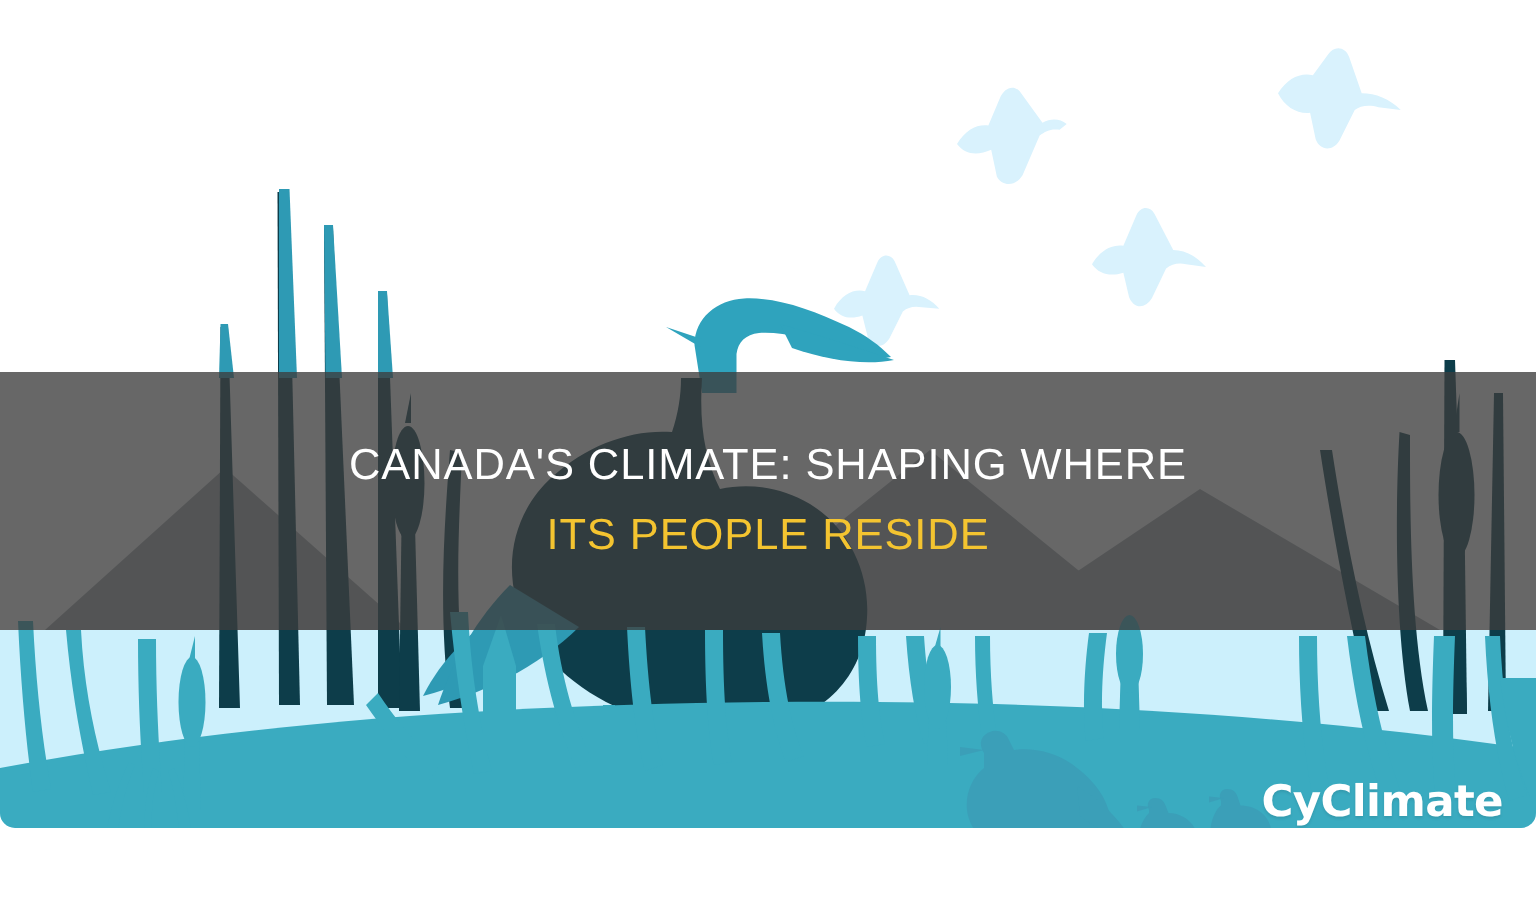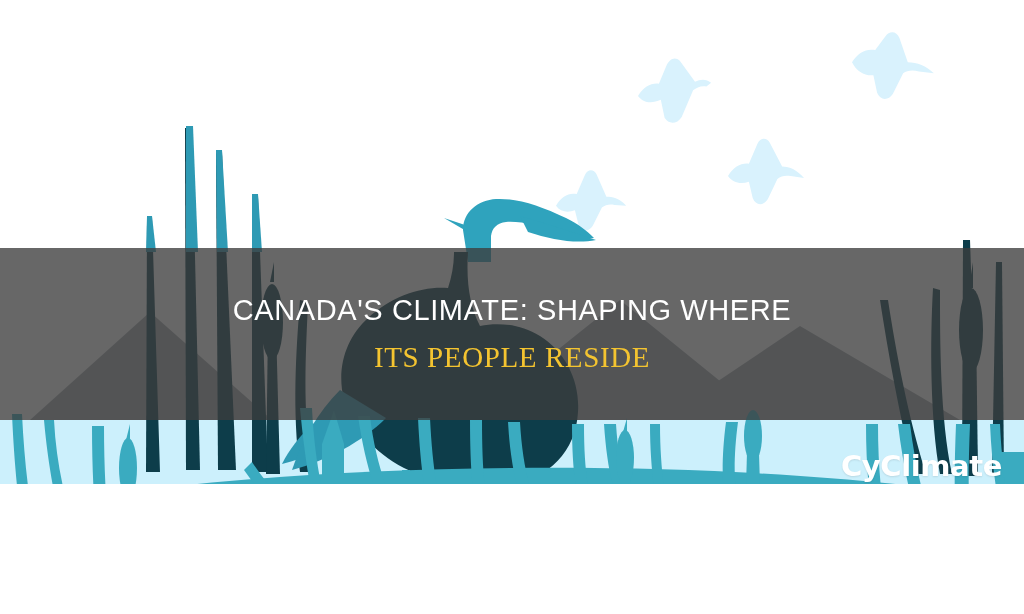--- a/index.html
+++ b/index.html
@@ -3,24 +3,25 @@
 <meta charset="utf-8">
 <style>
   html, body {
     margin: 0;
     padding: 0;
     background: #ffffff;
   }
   #stage {
     position: relative;
     width: 1024px;
-    height: 484px;
+    height: 552px;
     overflow: hidden;
     background: #ffffff;
     font-family: "Liberation Sans", sans-serif;
+    border-radius: 10px;
   }
   #artwork {
     position: absolute;
     inset: 0;
     width: 1024px;
     height: 614px;
     display: block;
   }
   .overlay-band {
     position: absolute;
@@ -39,21 +40,21 @@
   .title-line {
     font-family: "Liberation Sans", sans-serif;
     font-size: 29px;
     line-height: 1.62;
     letter-spacing: 0.6px;
     text-align: center;
     font-weight: 400;
     white-space: nowrap;
   }
   .title-line-1 { color: #ffffff; }
-  .title-line-2 { color: #f4c430; font-family: Liberation Serif, serif; }
+  .title-line-2 { color: #f4c430; }
 
   .brand-logo {
     position: absolute;
     right: 22px;
     bottom: 1px;
     color: #ffffff;
     font-family: "DejaVu Sans", sans-serif;
     font-size: 29px;
     font-weight: bold;
     letter-spacing: -0.4px;

